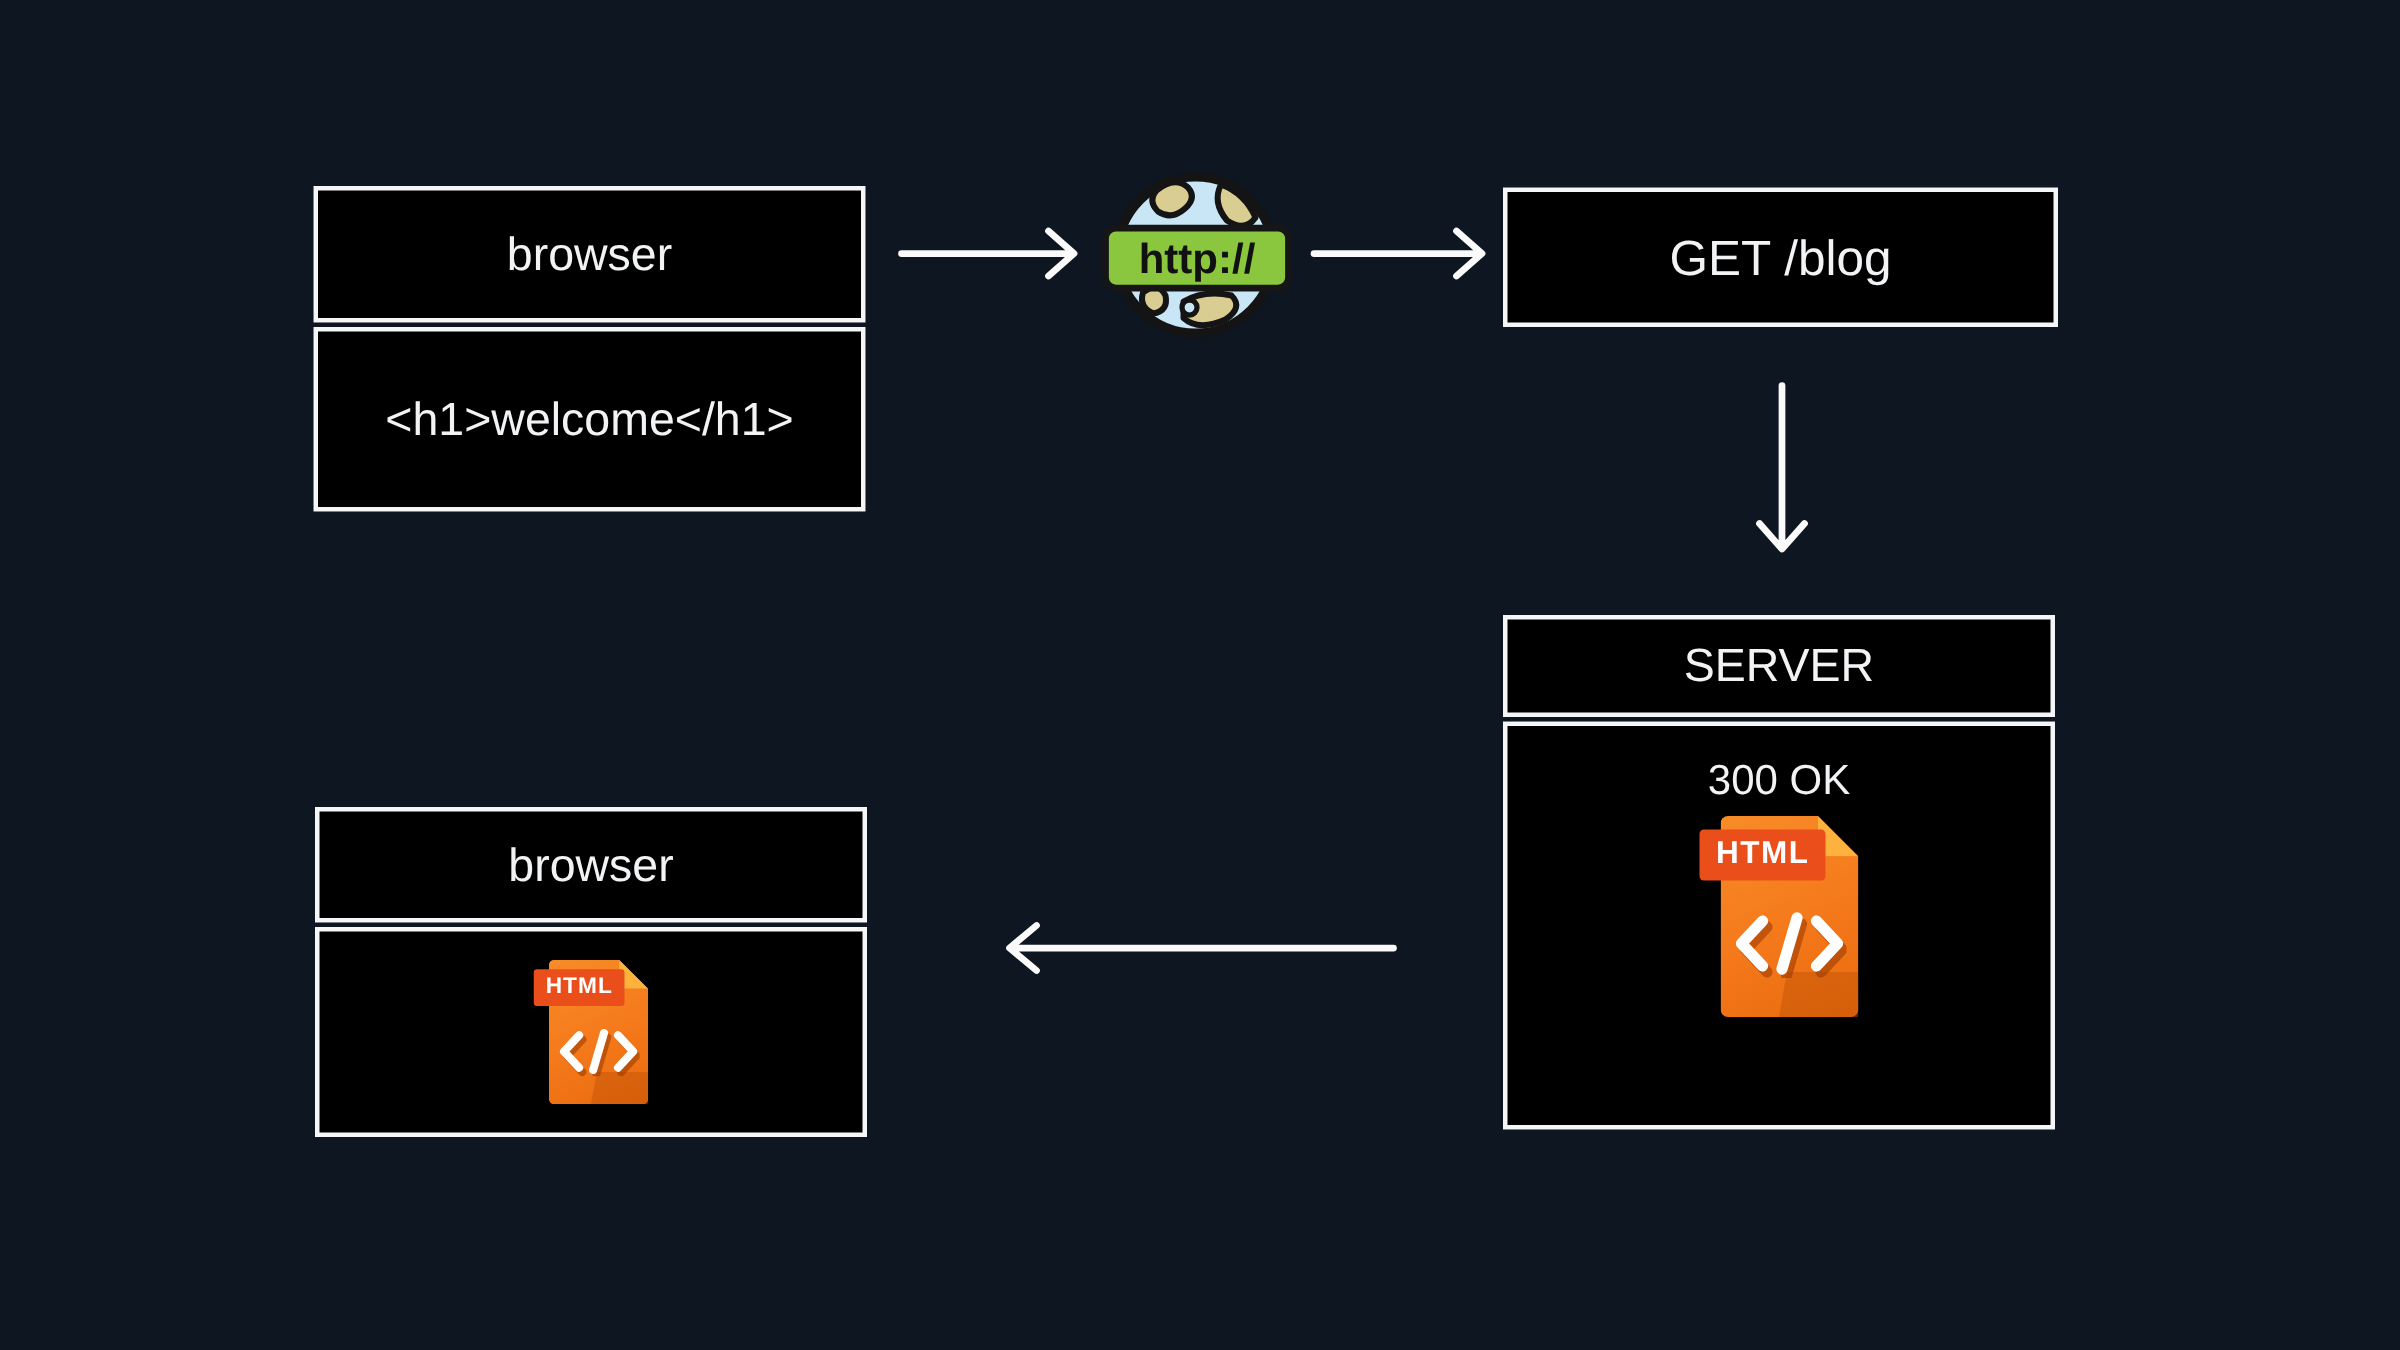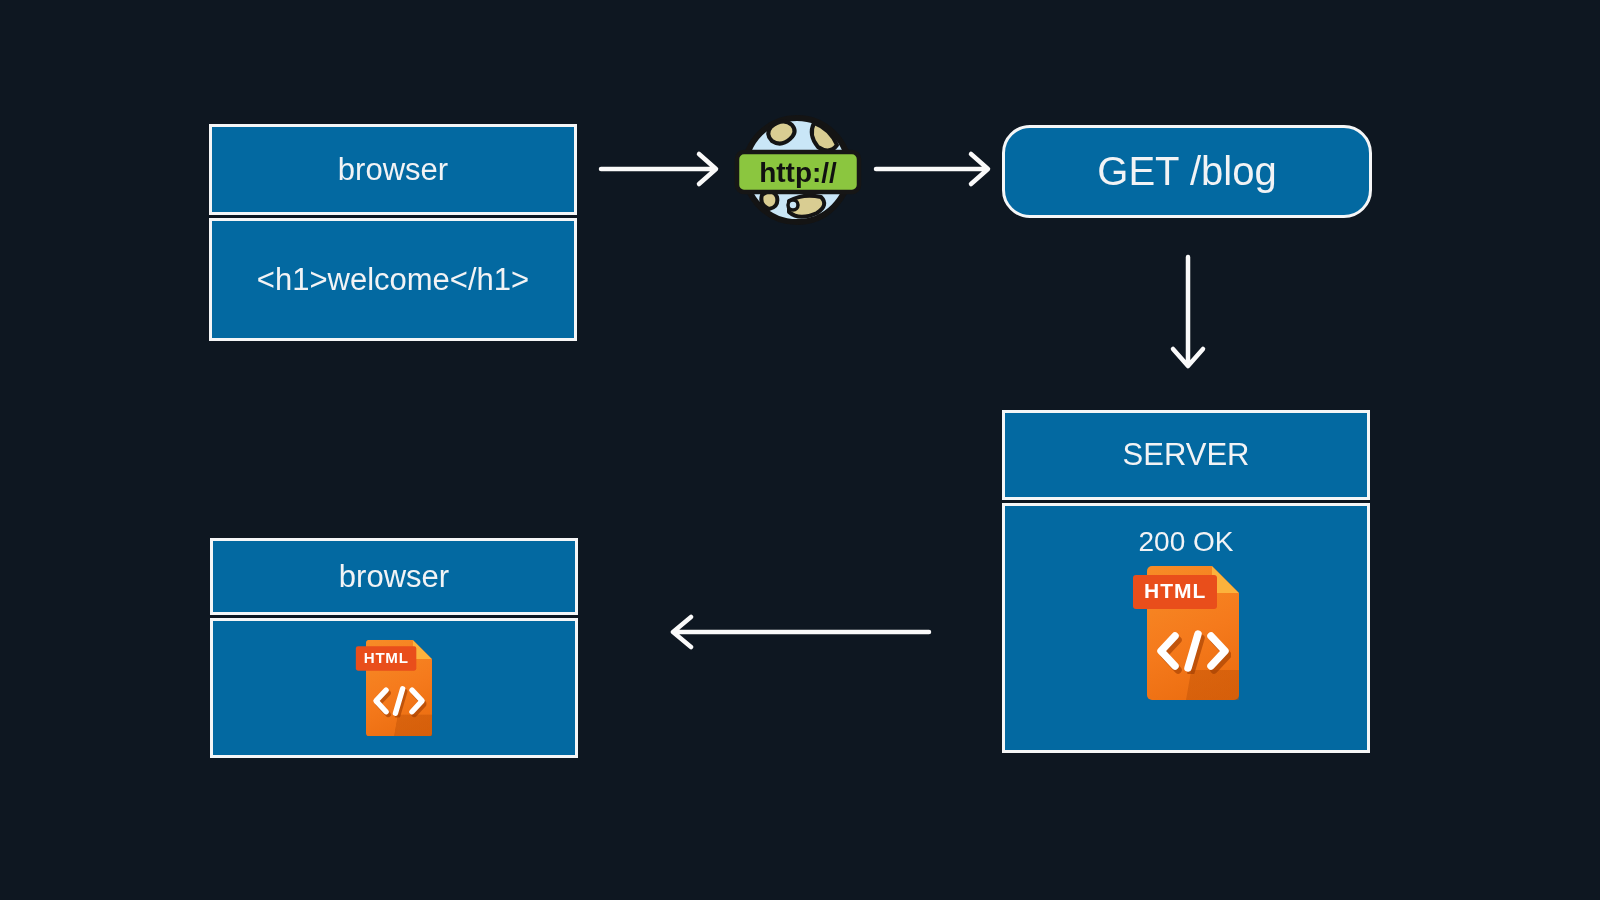--- a/index.html
+++ b/index.html
@@ -1,32 +1,32 @@
 <!DOCTYPE html>
 <html><head>
 <meta charset="utf-8">
 <style>
   html,body{margin:0;padding:0;background:#0e1721;}
   .canvas{position:relative;width:1600px;height:900px;background:#0e1721;overflow:hidden;
           font-family:"Liberation Sans","DejaVu Sans",sans-serif;color:#f2f3f5;}
   .node{position:absolute;display:flex;flex-direction:column;gap:3px;box-sizing:border-box;}
   .sec{border:3px solid #f5f6f7;display:flex;align-items:center;justify-content:center;
-       box-sizing:border-box;background:#0369a1;}
+       box-sizing:border-box;background:#000000;}
   .sec-title{font-size:31px;}
   .sec-code{font-size:31px;}
 
   #browser-request{left:209px;top:124px;width:368px;height:217px;}
   #browser-request .hdr{height:91px;}
   #browser-request .bdy{flex:1;}
 
   #get-request{left:1002px;top:125px;width:370px;height:93px;}
-  #get-request .only{height:100%;font-size:40px;border-radius:28px;}
+  #get-request .only{height:100%;font-size:33px;}
 
   #server{left:1002px;top:410px;width:368px;height:343px;}
-  #server .hdr{height:90px;}
+  #server .hdr{height:68px;}
   #server .bdy{flex:1;flex-direction:column;justify-content:flex-start;padding-top:20px;}
   .status-text{font-size:28px;margin-bottom:8px;}
 
   #browser-response{left:210px;top:538px;width:368px;height:220px;}
   #browser-response .hdr{height:90px;}
   #browser-response .bdy{flex:1;}
 
   
   .globe-wrap{position:absolute;left:731px;top:109px;width:134px;height:124px;text-align:center;}
 
@@ -82,21 +82,21 @@
     <div class="sec only">
       <span>GET /blog</span>
     </div>
   </div>
 
   <div class="node" id="server">
     <div class="sec hdr">
       <span class="sec-title">SERVER</span>
     </div>
     <div class="sec bdy">
-      <div class="status-text">200 OK</div>
+      <div class="status-text">300 OK</div>
       <div class="html-icon">
         <div class="doc">
           <div class="fold"></div>
           <div class="swoosh"></div>
         </div>
         <div class="banner">HTML</div>
         <svg class="chevrons" width="76" height="46" viewBox="0 0 76 46">
           <g stroke="rgba(150,55,0,0.55)" stroke-width="7.5" fill="none" stroke-linecap="round" stroke-linejoin="round" transform="translate(3,4)">
             <path d="M20,8 L6,23 L20,38"></path>
               <path d="M56,8 L70,23 L56,38"></path>

